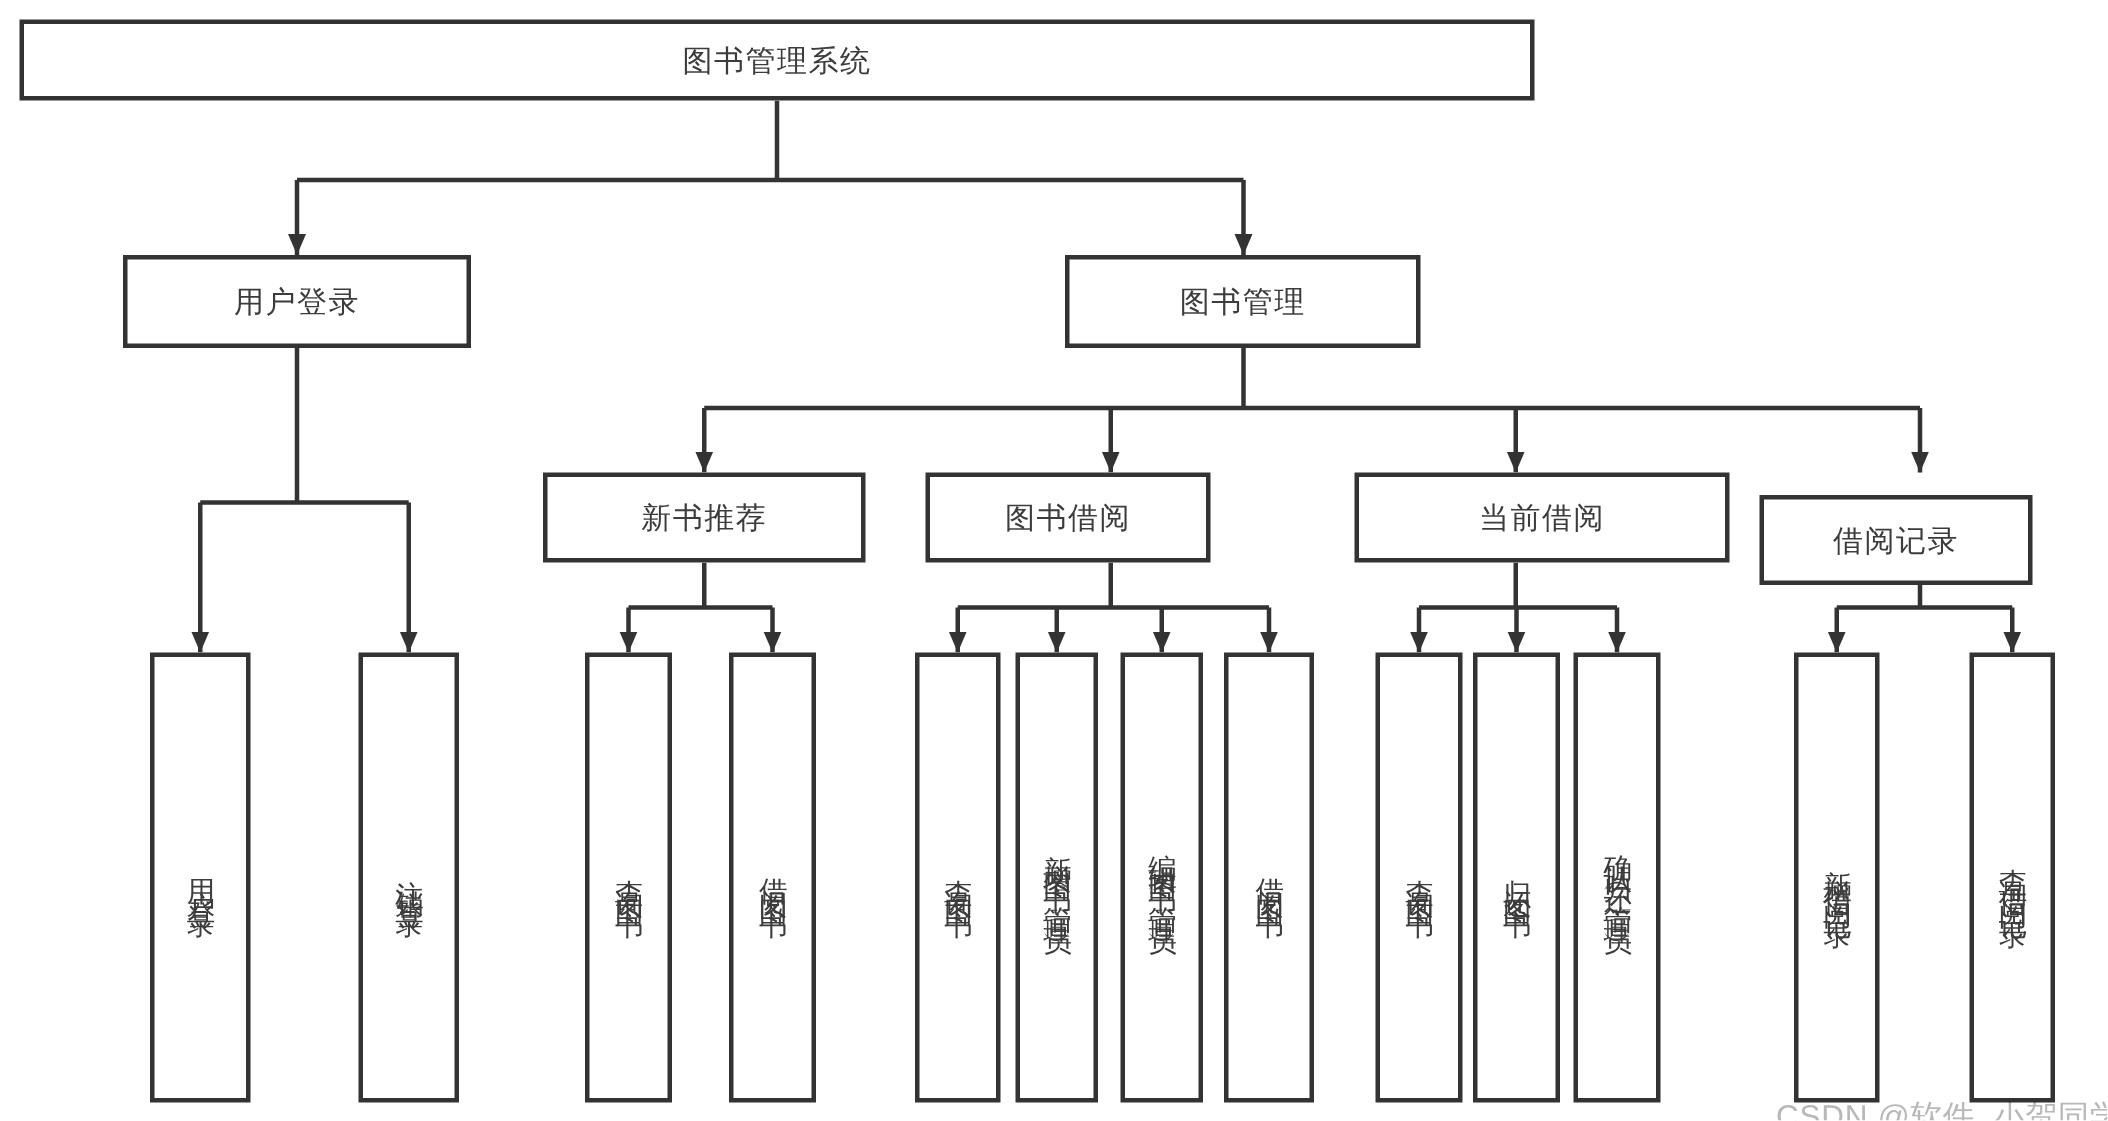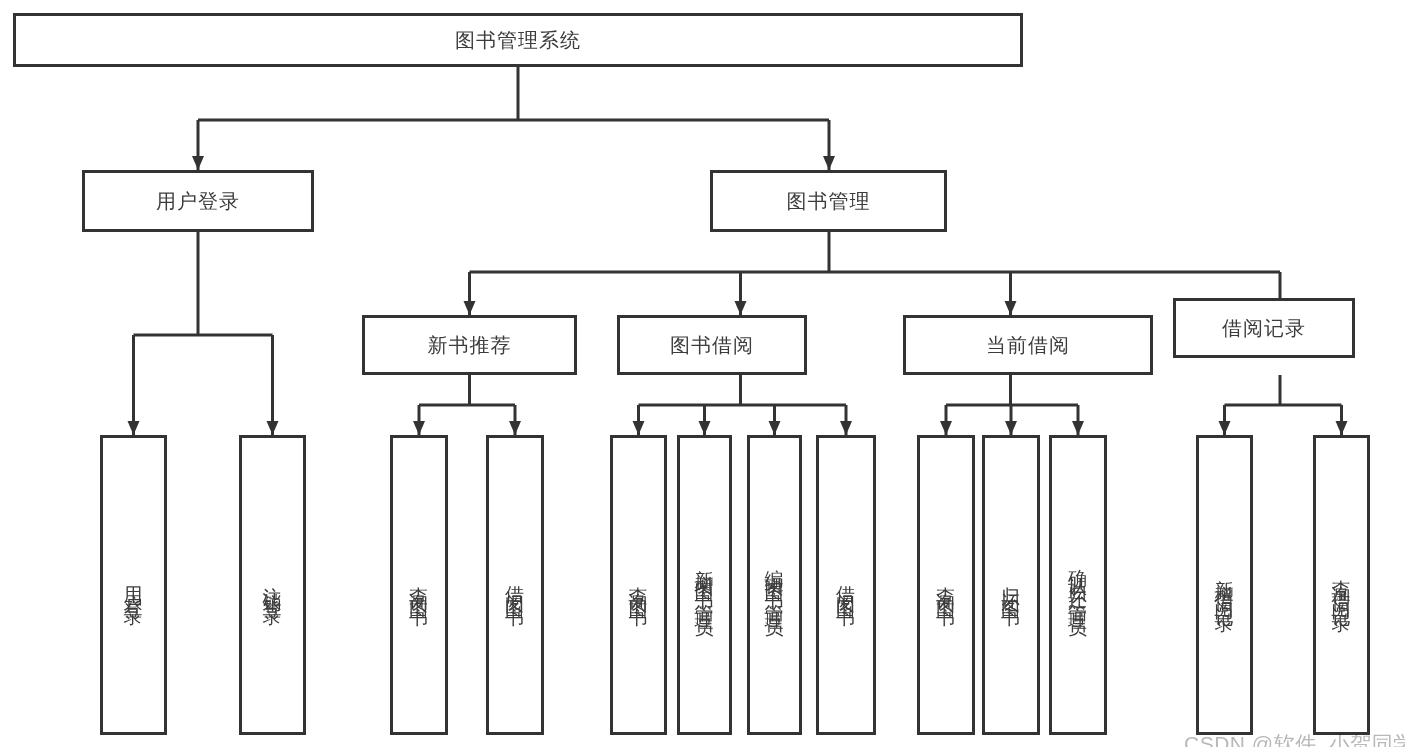--- a/index.html
+++ b/index.html
@@ -142,21 +142,21 @@
 
   <div class="node hbox" style="left:362px;top:315px;width:215px;height:60px">
     <span>新书推荐</span>
   </div>
   <div class="node hbox" style="left:617px;top:315px;width:190px;height:60px">
     <span>图书借阅</span>
   </div>
   <div class="node hbox" style="left:903px;top:315px;width:250px;height:60px">
     <span>当前借阅</span>
   </div>
-  <div class="node hbox" style="left:1173px;top:298px;width:182px;height:60px">
+  <div class="node hbox" style="left:1173px;top:330px;width:182px;height:60px">
     <span>借阅记录</span>
   </div>
 
   <div class="node vbox" style="left:100px;top:435px;width:67px;height:300px">
     <span class="vtext">用户登录</span>
   </div>
   <div class="node vbox" style="left:239px;top:435px;width:67px;height:300px">
     <span class="vtext">注销登录</span>
   </div>
 

